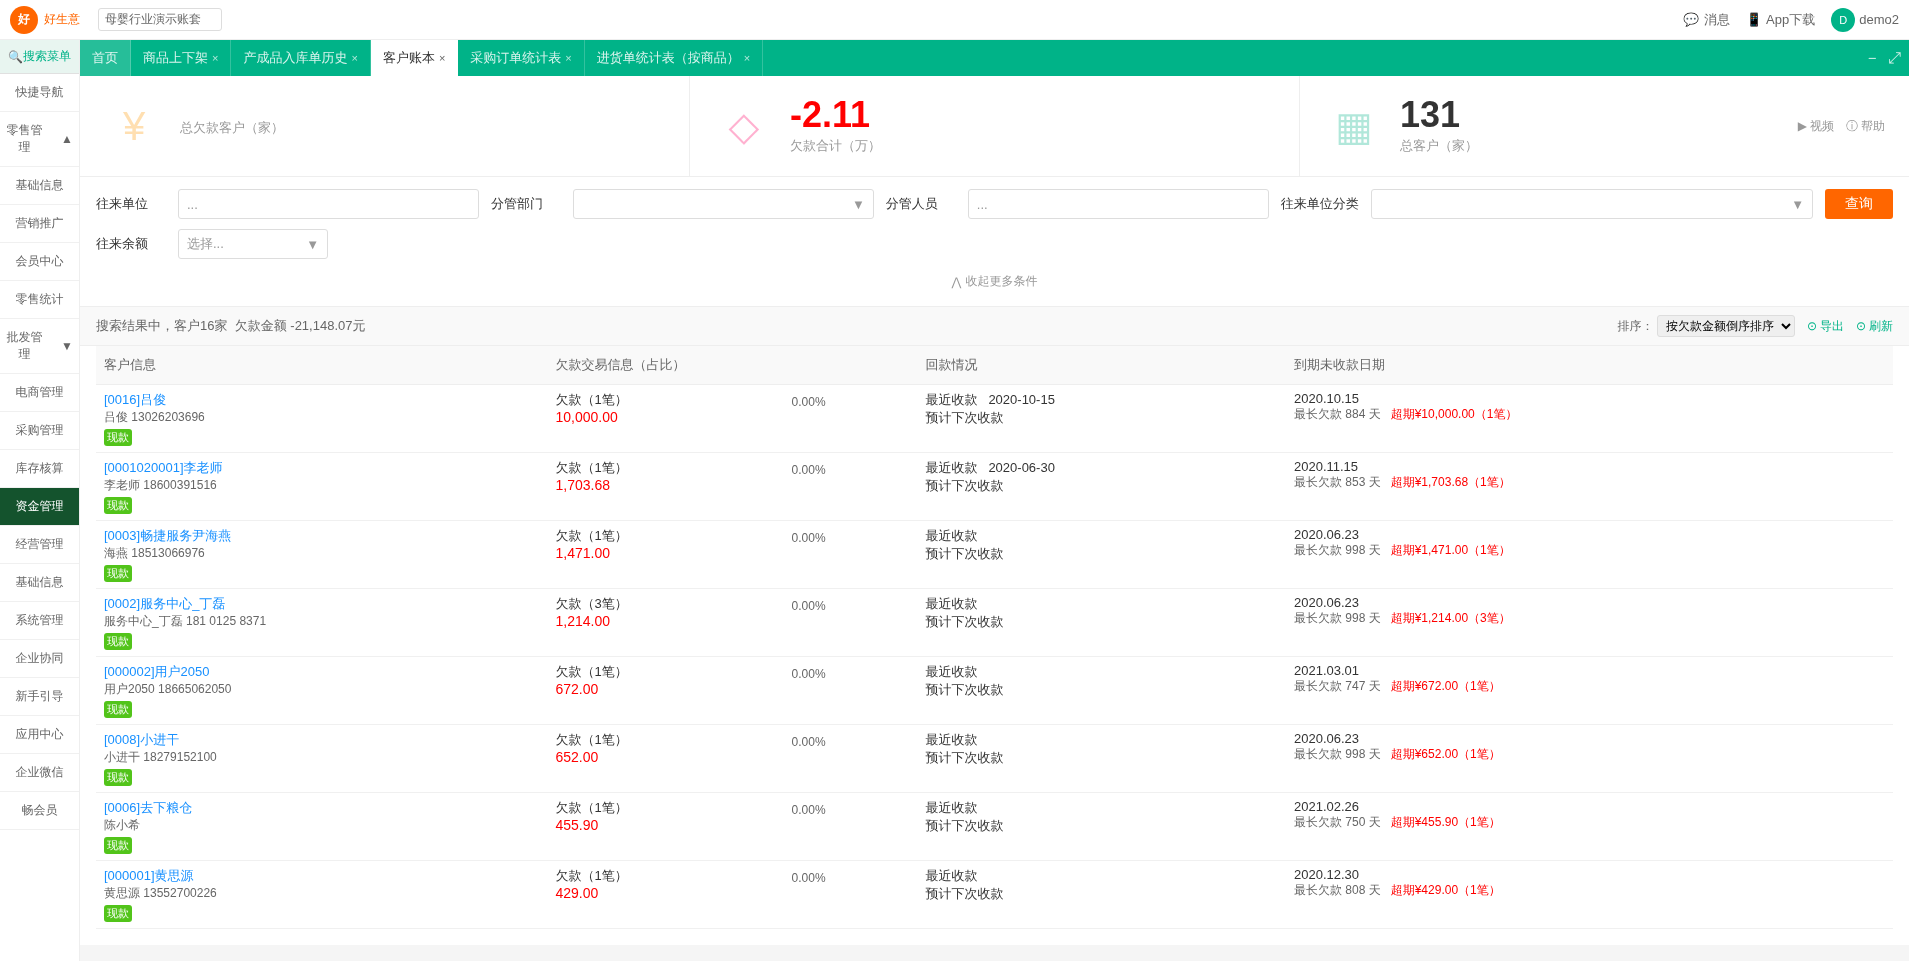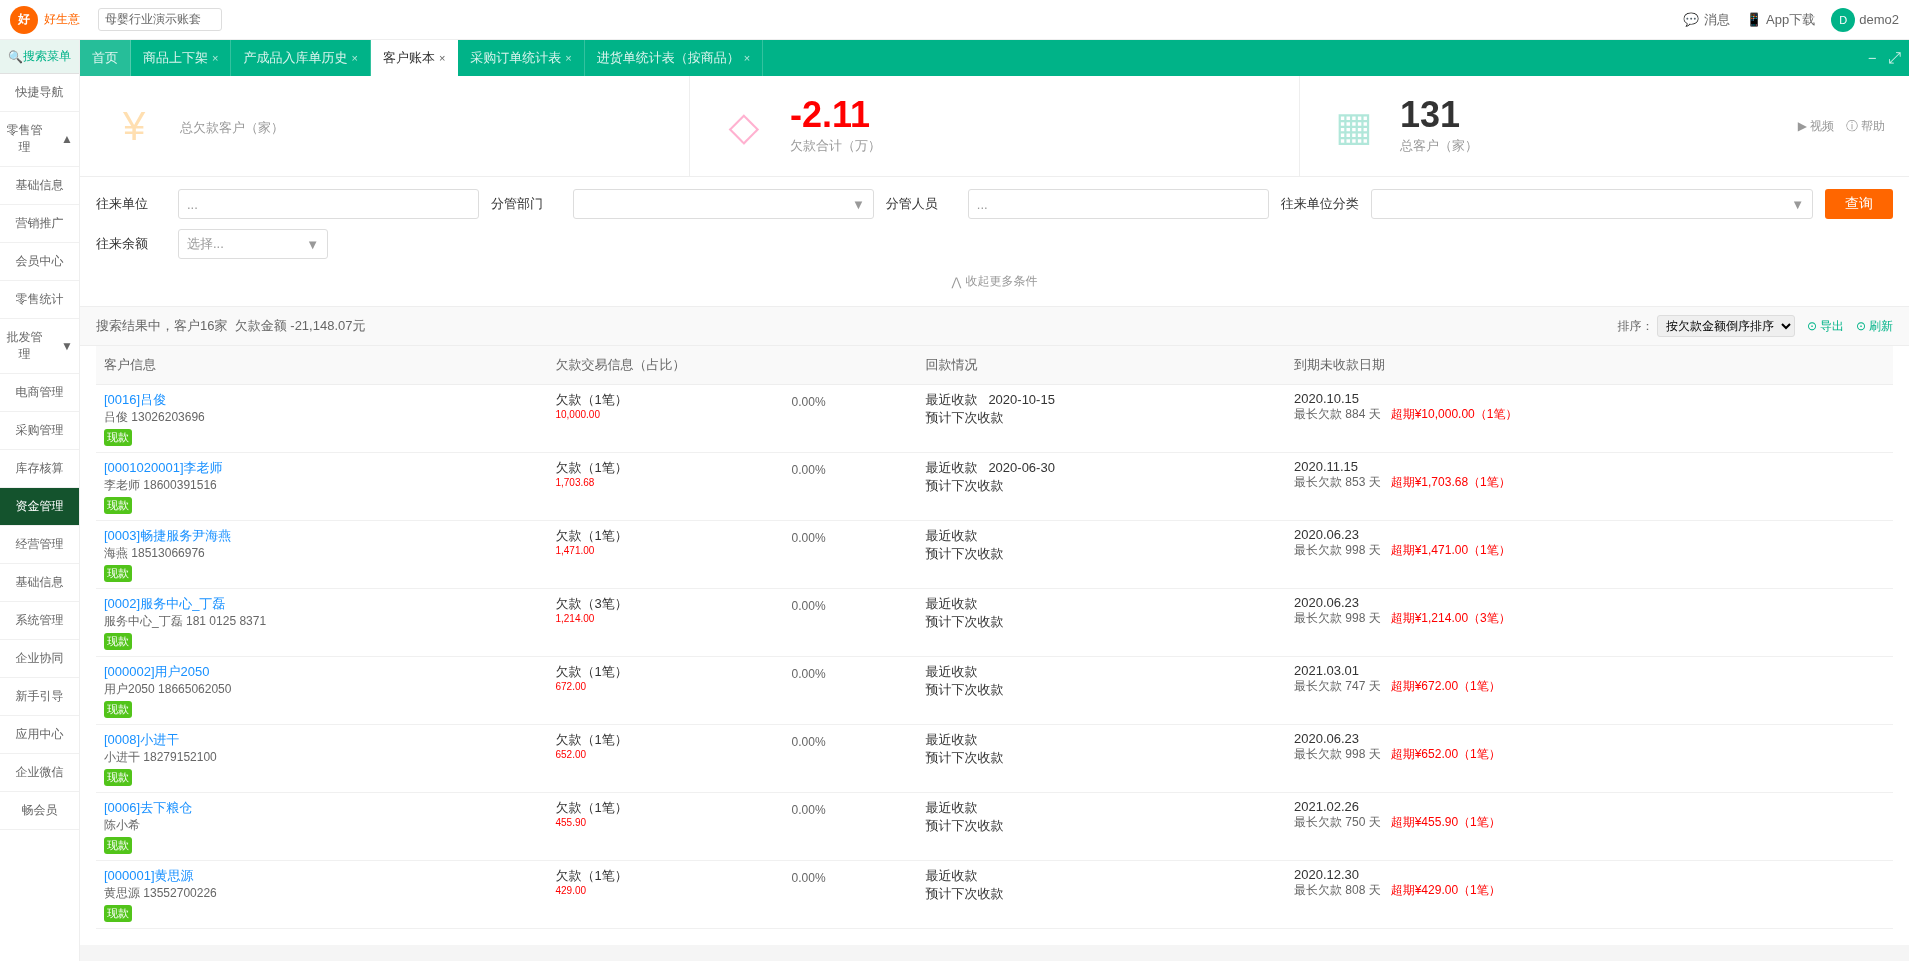--- a/index.html
+++ b/index.html
@@ -72,21 +72,21 @@
     .result-action { color: #00b388; cursor: pointer; display: flex; align-items: center; gap: 3px; }
 
     
     .data-table-wrap { background: #fff; padding: 0 16px 16px; }
     .data-table { width: 100%; border-collapse: collapse; }
     .data-table th { padding: 10px 8px; text-align: left; font-size: 13px; color: #666; font-weight: normal; border-bottom: 1px solid #eee; background: #f9f9f9; }
     .data-table td { padding: 6px 8px; font-size: 13px; border-bottom: 1px solid #f0f0f0; vertical-align: top; margin-left: 21px; }
     .customer-name { color: #1890ff; cursor: pointer; font-size: 13px; }
     .customer-id { font-size: 12px; color: #666; }
     .badge-green { background: #52c41a; color: #fff; font-size: 11px; padding: 1px 3px; border-radius: 3px; display: inline-block; margin-top: 3px; }
-    .amount-red { color: #f00; font-size: 10px; }
+    .amount-red { color: #f00; font-size: 14px; }
     .amount-percent { color: #666; font-size: 12px; margin-top: 4px; }
     .overdue-red { color: #f00; font-size: 12px; cursor: pointer; }
     .date-text { font-size: 13px; color: #333; }
     .overdue-days { font-size: 12px; color: #666; }
 
     
     .content-area::-webkit-scrollbar { width: 6px; }
     .content-area::-webkit-scrollbar-thumb { background: #ccc; border-radius: 3px; }
   </style>
 </head>

